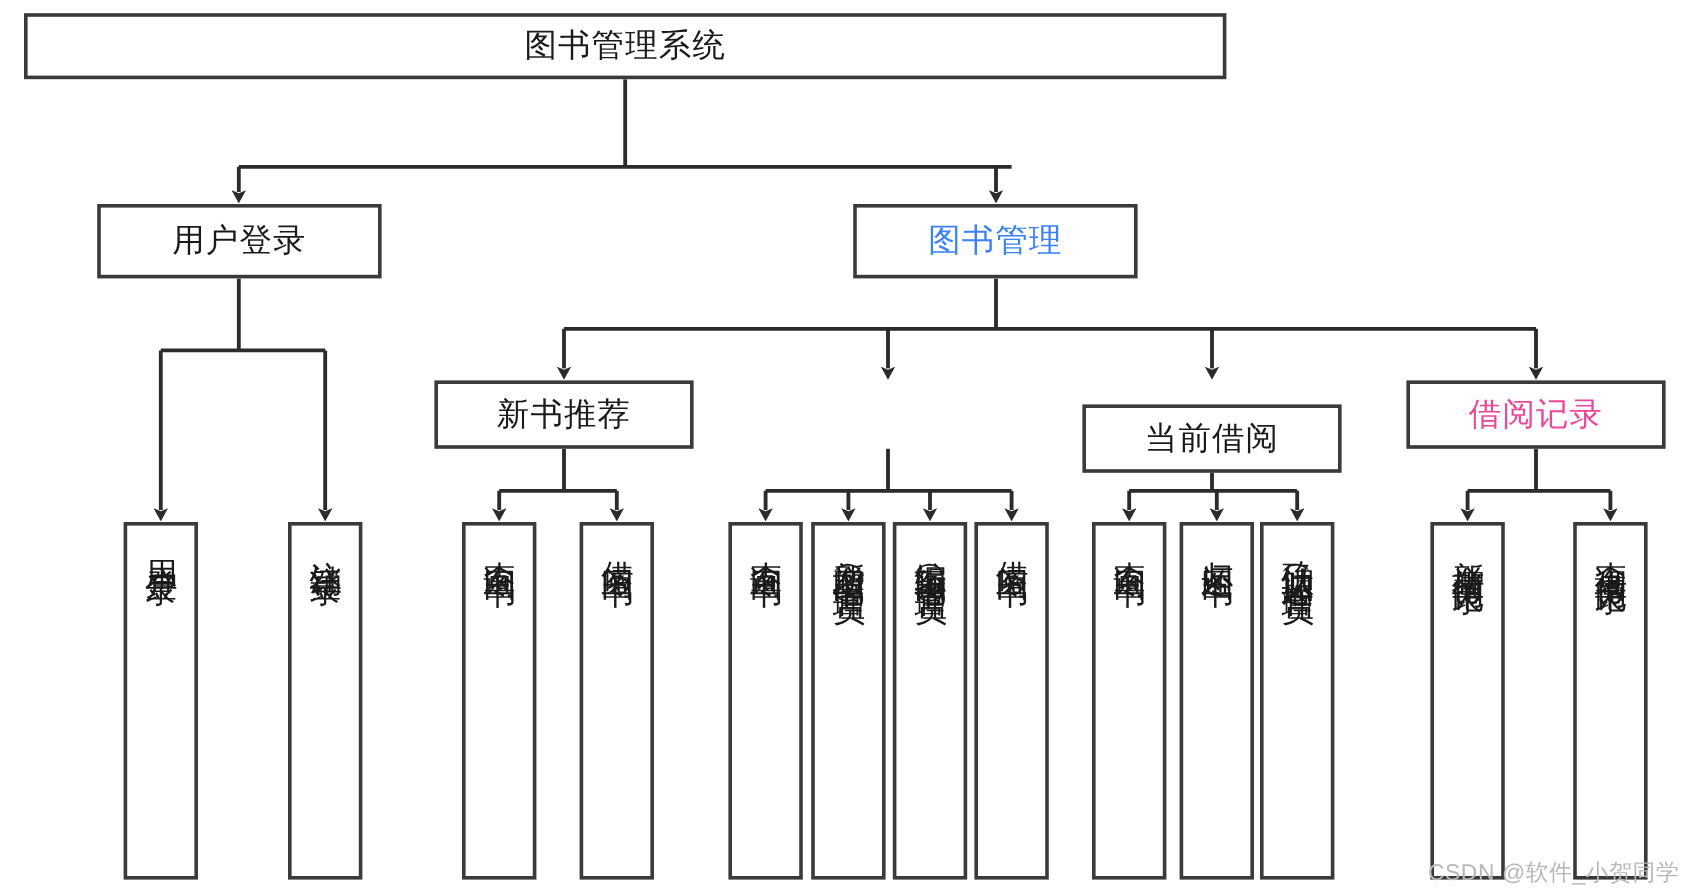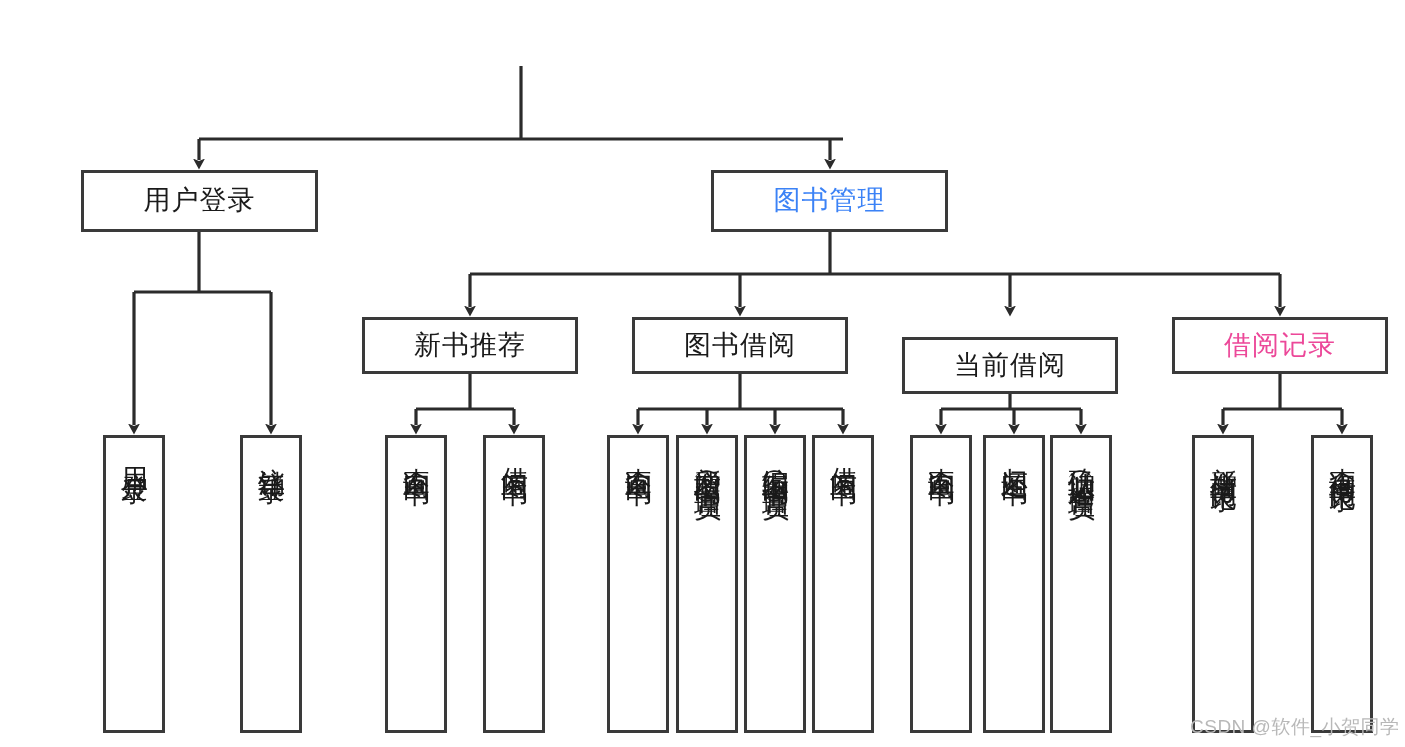--- a/index.html
+++ b/index.html
@@ -118,33 +118,33 @@
       <path d="M1014,409 L1014,425" marker-end="url(#arw)"></path>
       <path d="M1081,409 L1081,425" marker-end="url(#arw)"></path>
 
       <path d="M1280,374 L1280,409"></path>
       <path d="M1223,409 L1342,409"></path>
       <path d="M1223,409 L1223,425" marker-end="url(#arw)"></path>
       <path d="M1342,409 L1342,425" marker-end="url(#arw)"></path>
     </g>
   </svg>
 
+  <div class="node horiz root" style="left: 20px; top: 11px; width: 1002px; height: 55px; border-color: rgb(58, 58, 58); background: rgb(255, 255, 255); color: rgb(26, 26, 26);">
+    <span class="label">图书管理系统</span>
+  </div>
 
   <div class="node horiz" style="left: 81px; top: 170px; width: 237px; height: 62px; border-color: rgb(58, 58, 58); background: rgb(255, 255, 255); color: rgb(26, 26, 26);">
     <span class="label">用户登录</span>
   </div>
   <div class="node horiz" style="left: 711px; top: 170px; width: 237px; height: 62px; border-color: rgb(58, 58, 58); background: rgb(255, 255, 255); color: #3b82f6;">
     <span class="label">图书管理</span>
   </div>
 
   <div class="node horiz" style="left: 362px; top: 317px; width: 216px; height: 57px; border-color: rgb(58, 58, 58); background: rgb(255, 255, 255); color: rgb(26, 26, 26);">
     <span class="label">新书推荐</span>
-  </div>
-  <div class="node horiz" style="left: 632px; top: 317px; width: 216px; height: 57px; border-color: rgb(58, 58, 58); background: rgb(255, 255, 255); color: rgb(26, 26, 26);">
-    <span class="label">图书借阅</span>
   </div>
   <div class="node horiz" style="left: 902px; top: 317px; width: 216px; height: 57px; border-color: rgb(58, 58, 58); background: rgb(255, 255, 255); color: rgb(26, 26, 26); margin-top: 20px;">
     <span class="label">当前借阅</span>
   </div>
   <div class="node horiz" style="left: 1172px; top: 317px; width: 216px; height: 57px; border-color: rgb(58, 58, 58); background: rgb(255, 255, 255); color: #ec4899;">
     <span class="label">借阅记录</span>
   </div>
 
   <div class="node leaf" style="left: 103px; top: 435px; width: 62px; height: 298px; border-color: rgb(58, 58, 58); background: rgb(255, 255, 255); color: rgb(26, 26, 26);">
     <span class="label">用户登录</span>

